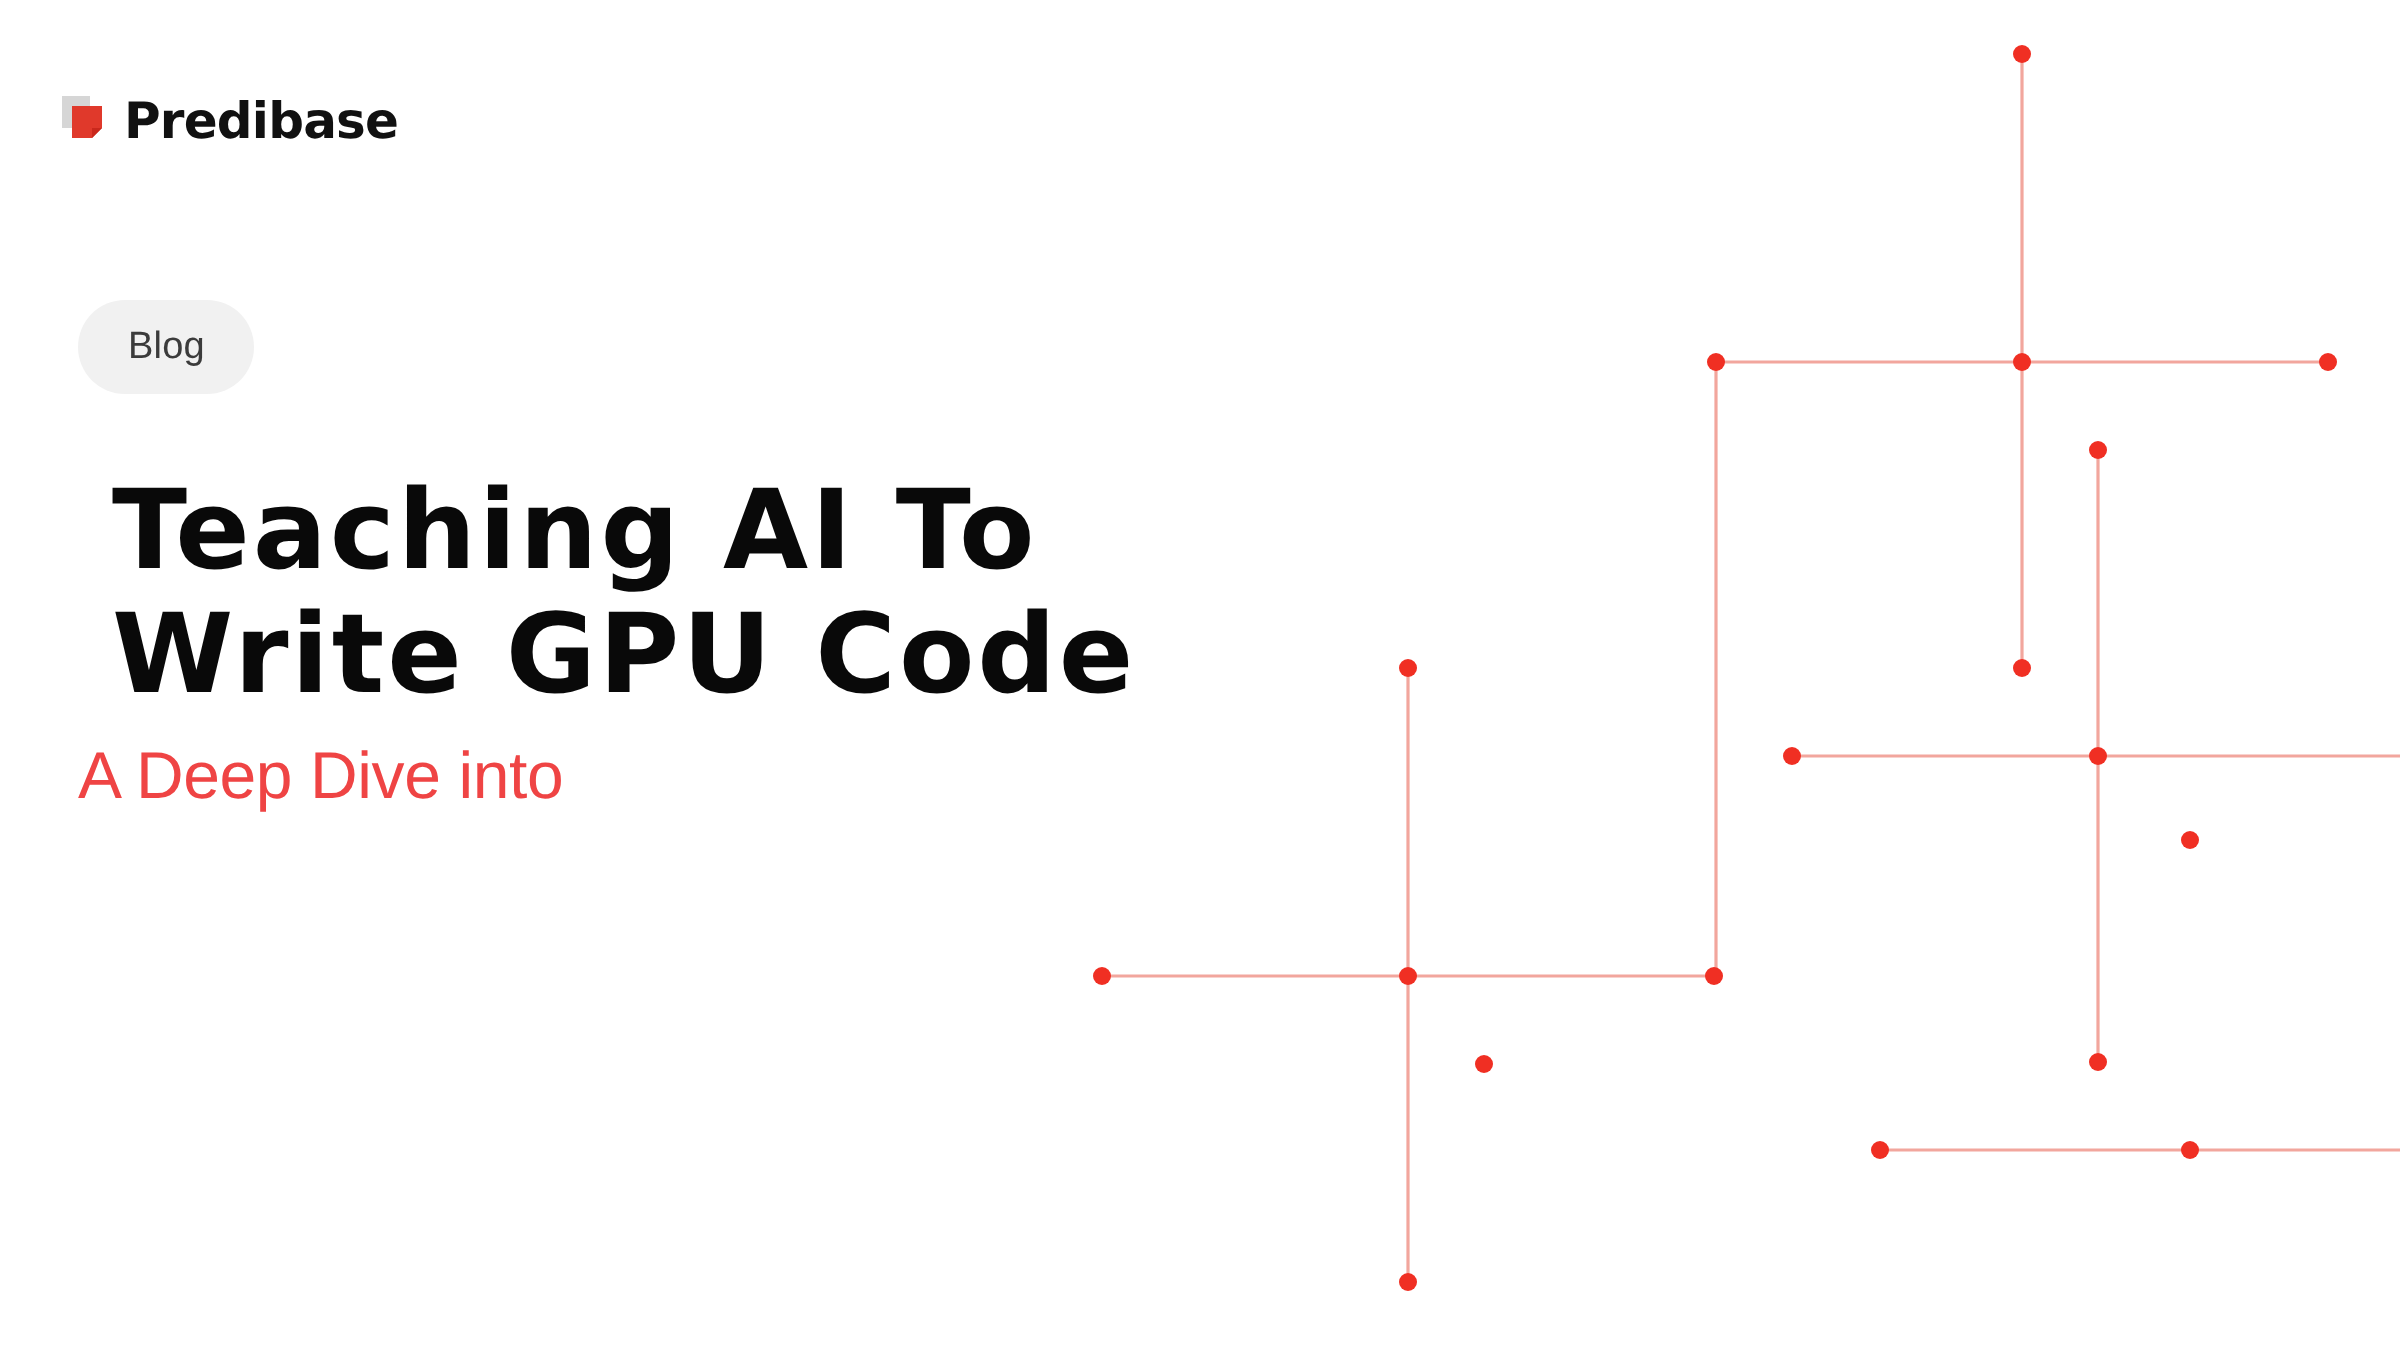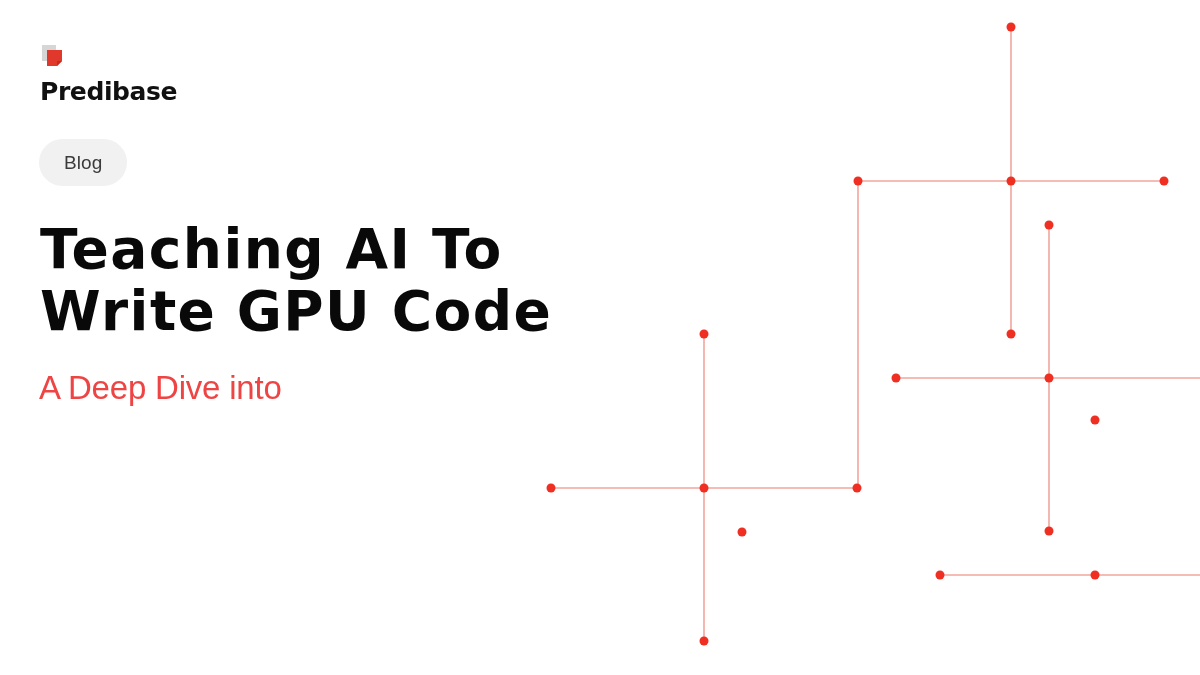--- a/index.html
+++ b/index.html
@@ -23,26 +23,26 @@
     position: absolute;
     inset: 0;
     width: 1200px;
     height: 675px;
     pointer-events: none;
   }
 
   
   #logo {
     position: absolute;
-    left: 40px;
+    left: 29px;
     top: 44px;
     display: flex;
+    align-items: center;
     gap: 9px;
     height: 32px;
-    flex-direction: column;
   }
   #logo-mark {
     width: 24px;
     height: 26px;
     flex: none;
     display: block;
   }
   #logo-text {
     font-family: "DejaVu Sans", sans-serif;
     font-size: 25px;
@@ -50,21 +50,21 @@
     letter-spacing: -0.4px;
     color: #111111;
     line-height: 1;
     white-space: nowrap;
   }
 
   
   #badge {
     position: absolute;
     left: 39px;
-    top: 139px;
+    top: 150px;
     height: 47px;
     padding: 0 25px;
     border-radius: 999px;
     background: #f1f1f1;
     display: flex;
     align-items: center;
     justify-content: flex-end;
     box-sizing: border-box;
   }
   #badge-label {
@@ -196,21 +196,21 @@
       <path d="M7 6 H22 V17 L17 22 H7 Z" fill="#e0392b"></path>
       <path d="M17 22 V17 H22 Z" fill="#c9281c"></path>
     </svg>
     <span id="logo-text">Predibase</span>
   </div>
 
   <div id="badge">
     <span id="badge-label">Blog</span>
   </div>
 
-  <h1 id="headline" style="margin:0;">
+  <h1 id="headline" style="margin:16px;">
     <span class="headline-line">Teaching AI To</span>
     <span class="headline-line">Write GPU Code</span>
   </h1>
 
   <div id="subtitle">
     <span class="subtitle-line">A Deep Dive into</span>
   </div>
 
 </div>
 

